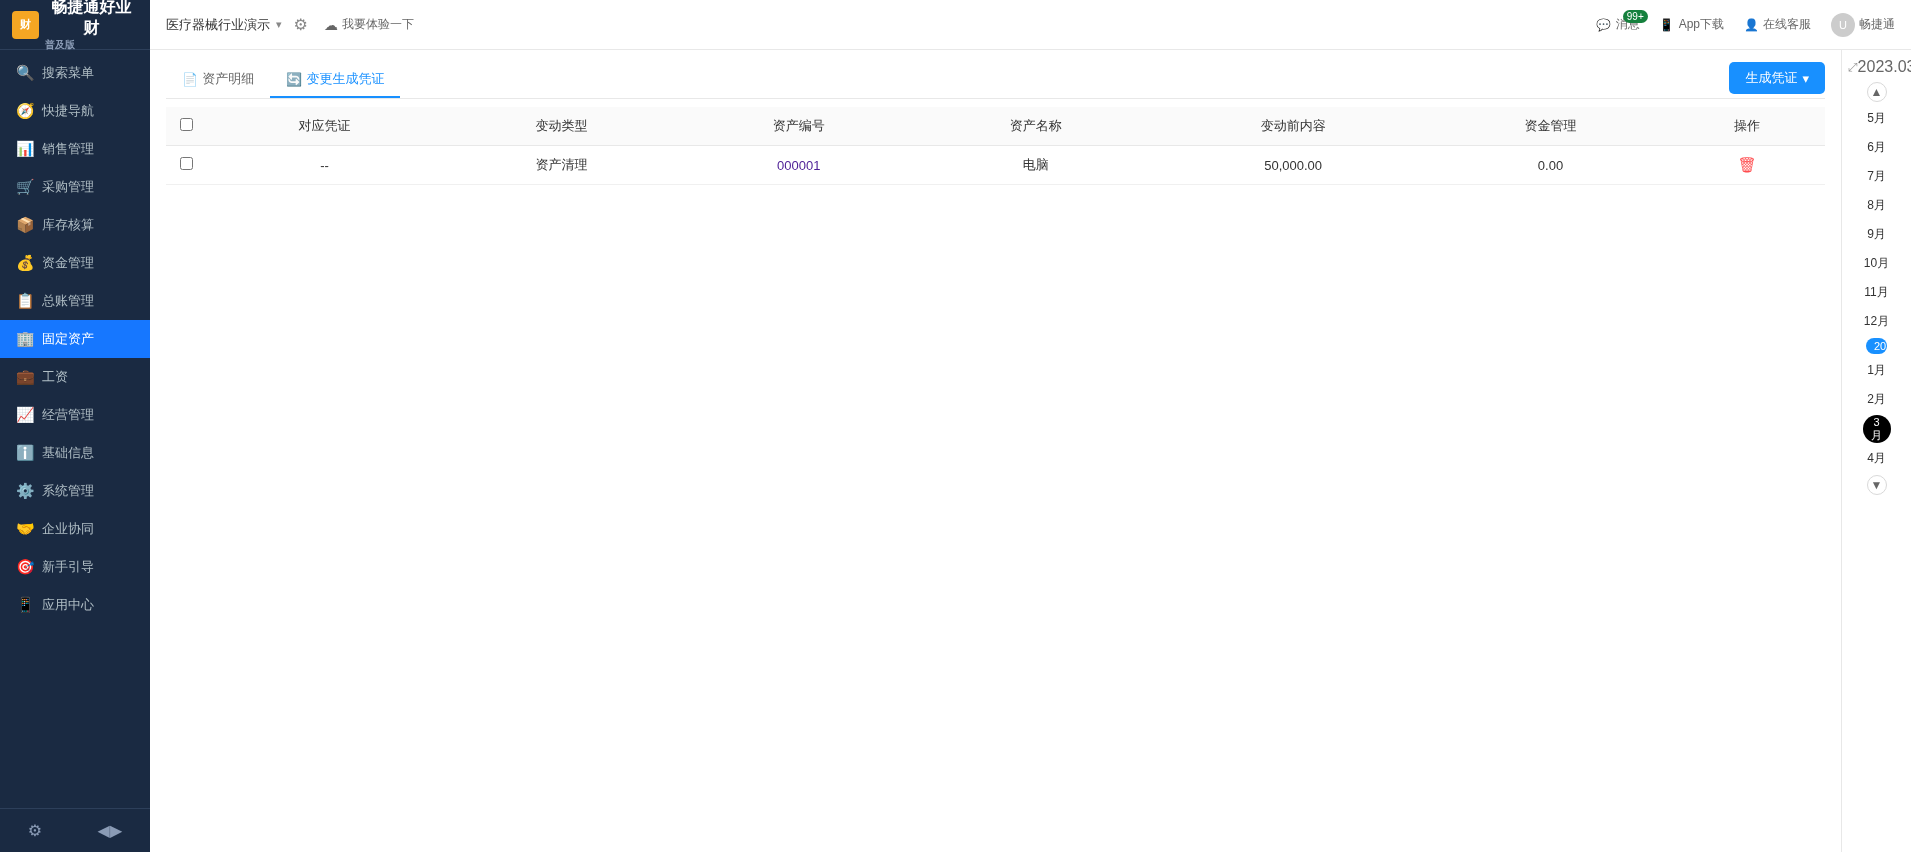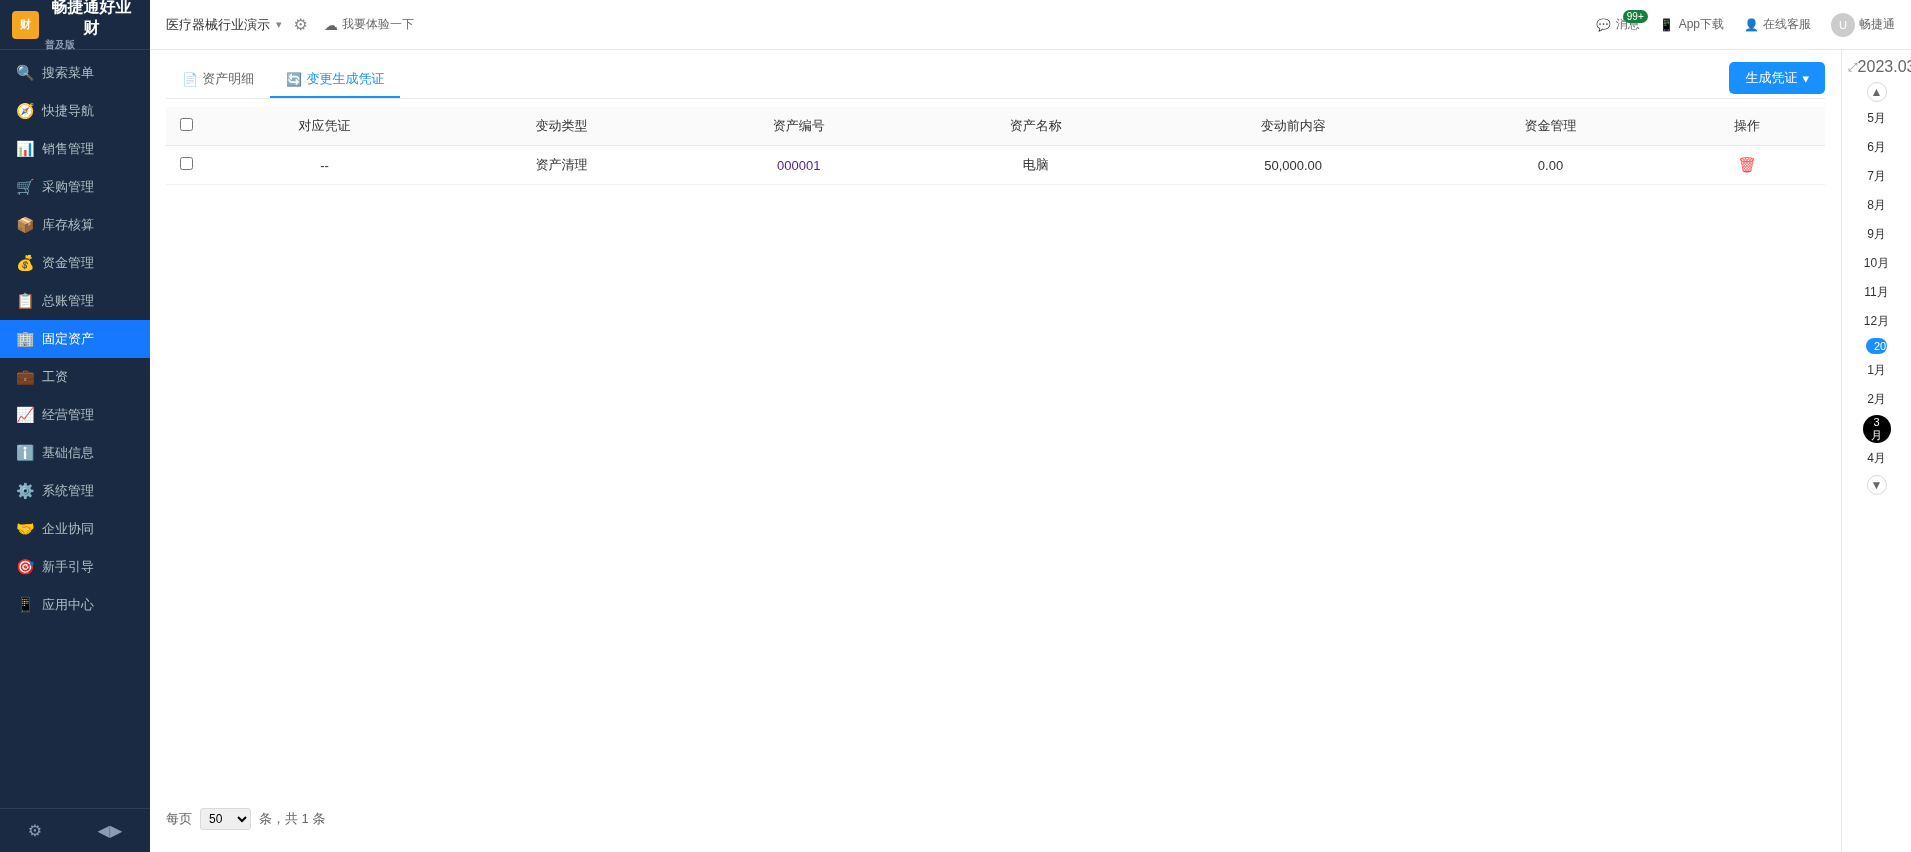--- a/index.html
+++ b/index.html
@@ -508,30 +508,20 @@
                 <span>0.00</span>
               </td>
               <td>
                 <span class="delete-btn">🗑</span>
               </td>
             </tr>
           </tbody>
         </table>
       </div>
 
-      <div class="pagination">
-        <span>每页</span>
-        <select class="page-size-select">
-          <option value="50">50</option>
-          <option value="10">10</option>
-          <option value="20">20</option>
-          <option value="100">100</option>
-        </select>
-        <span>条，共 1 条</span>
-      </div>
     </div>
 
     <div class="date-sidebar">
       <div style="display:flex; justify-content:space-between; align-items:center; padding:4px 6px;">
         <span style="font-size:12px;color:#999;cursor:pointer;">⤢</span>
         <span style="font-size:16px;color:#666;">2023.03</span>
         <span style="font-size:13px;color:#999;cursor:pointer;">✕</span>
       </div>
 
       <div class="circle-nav">▲</div>

